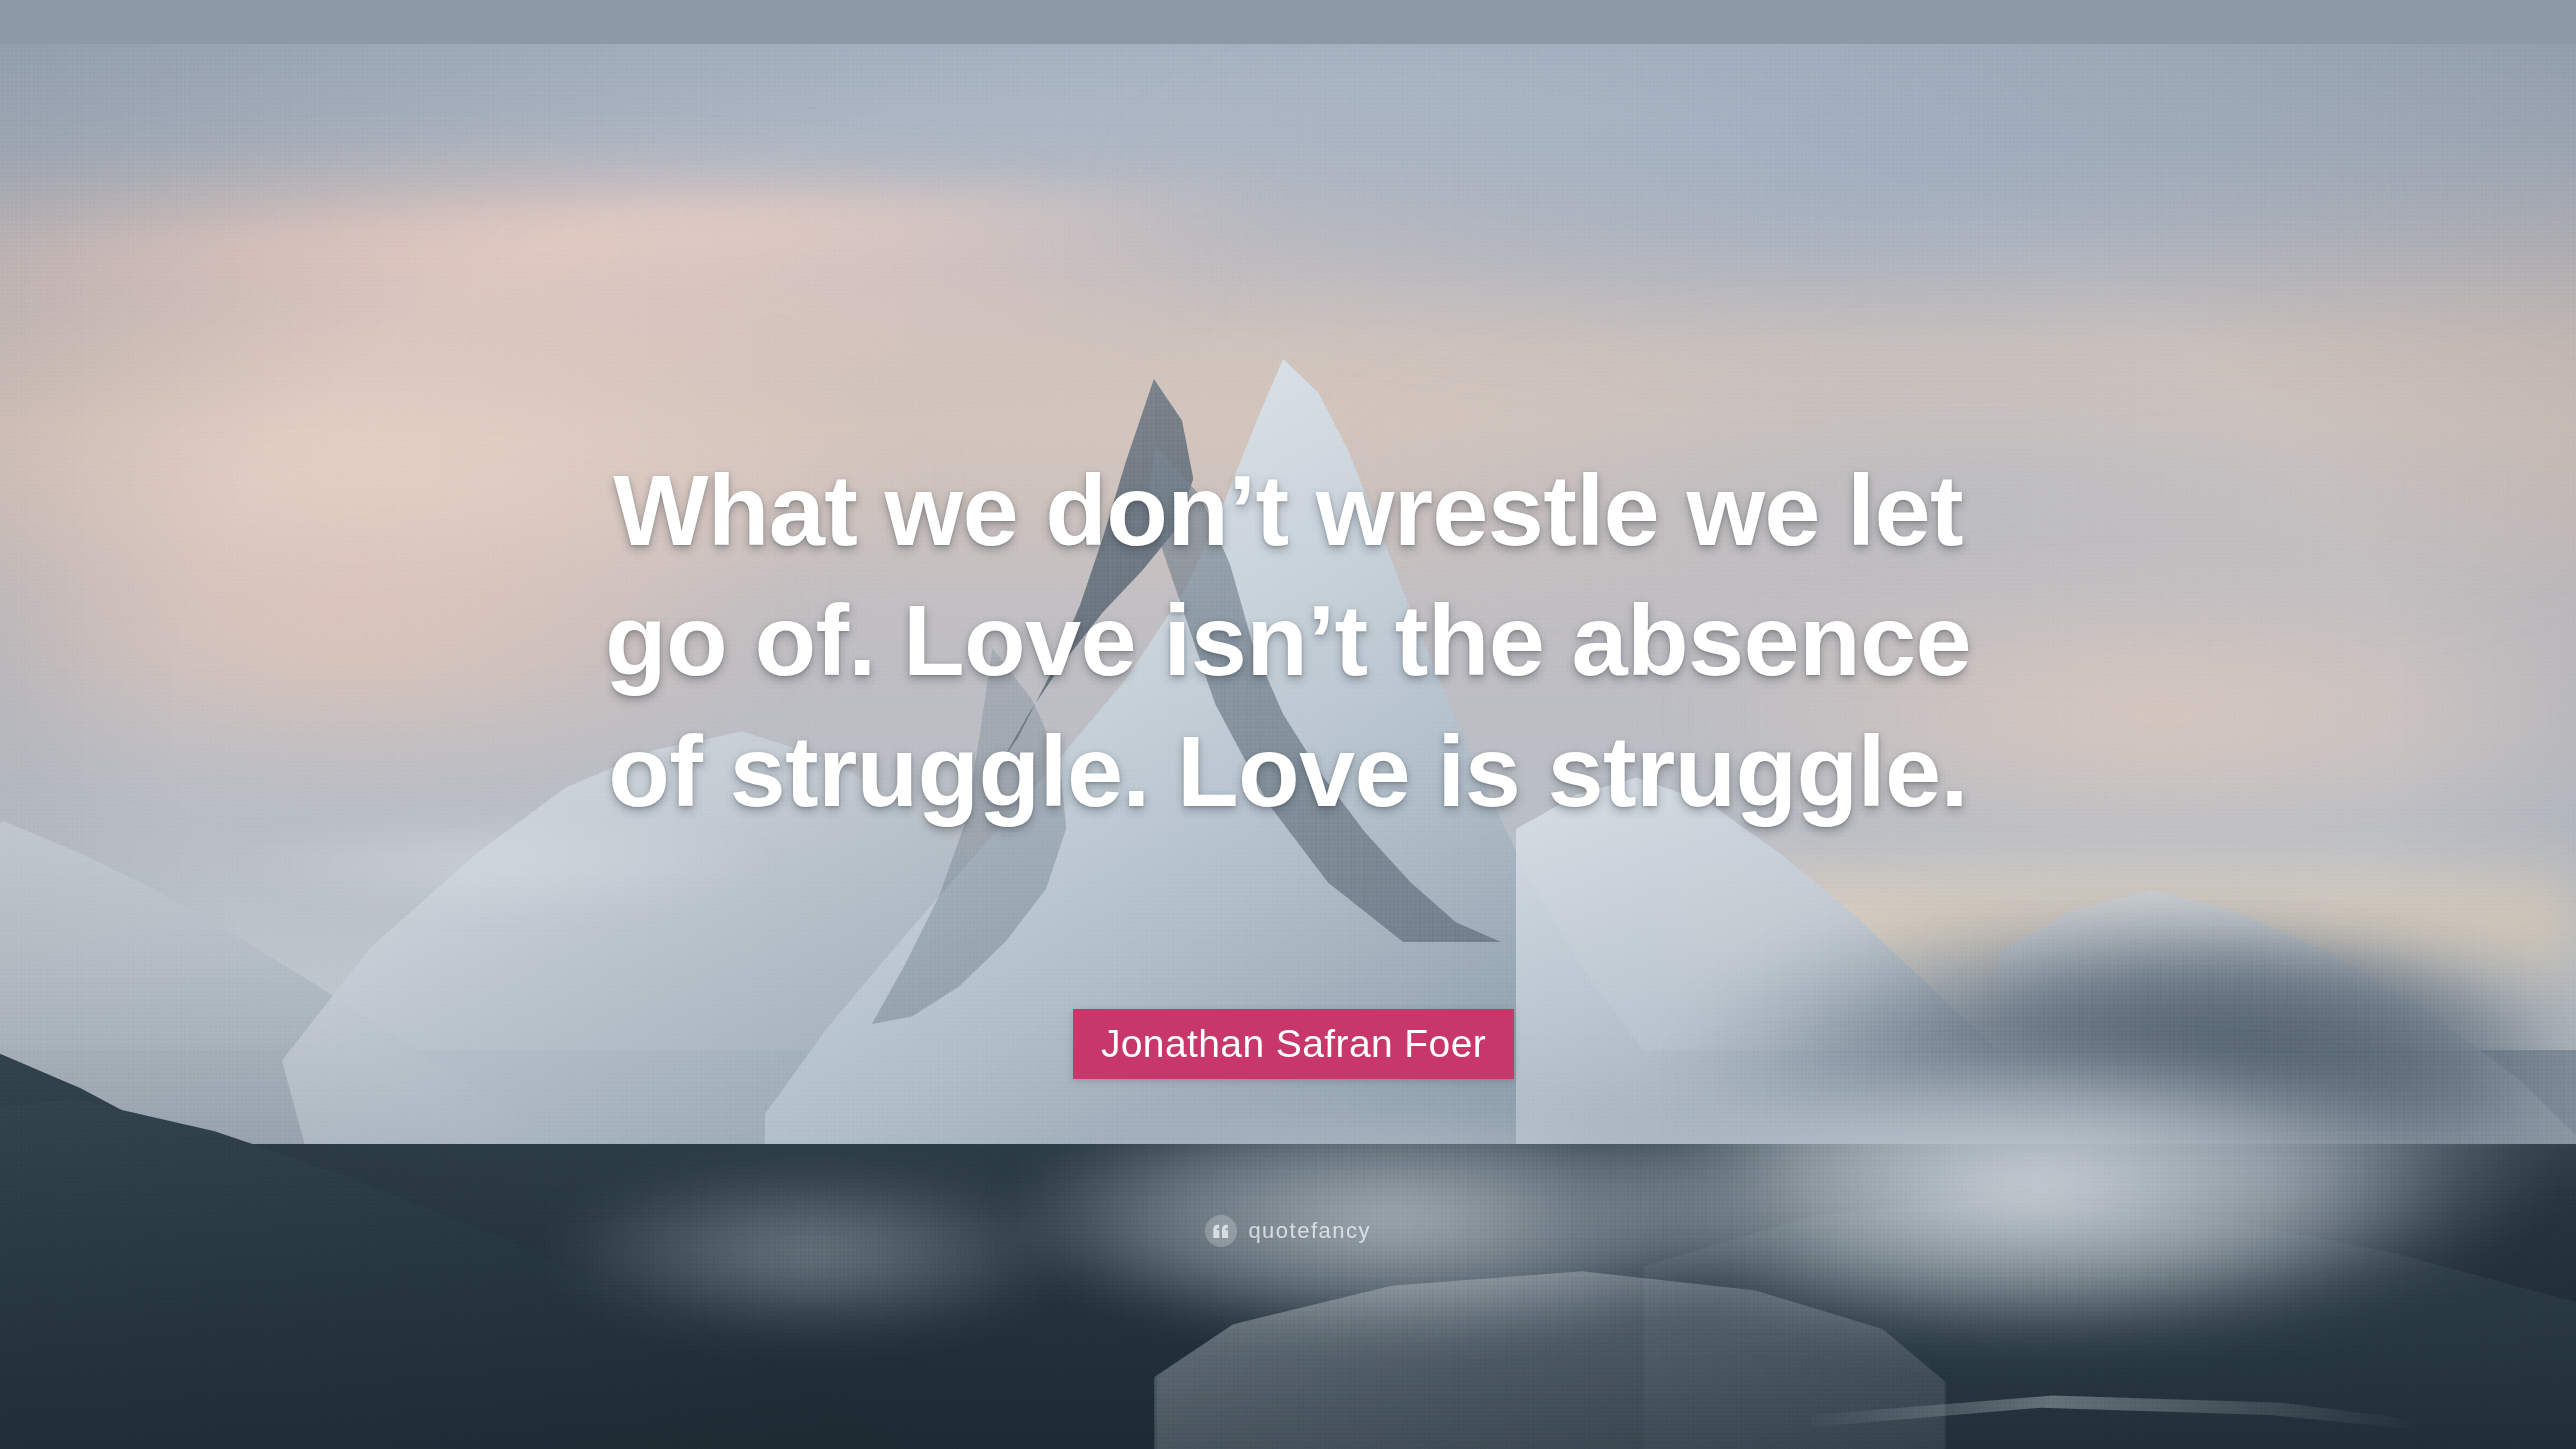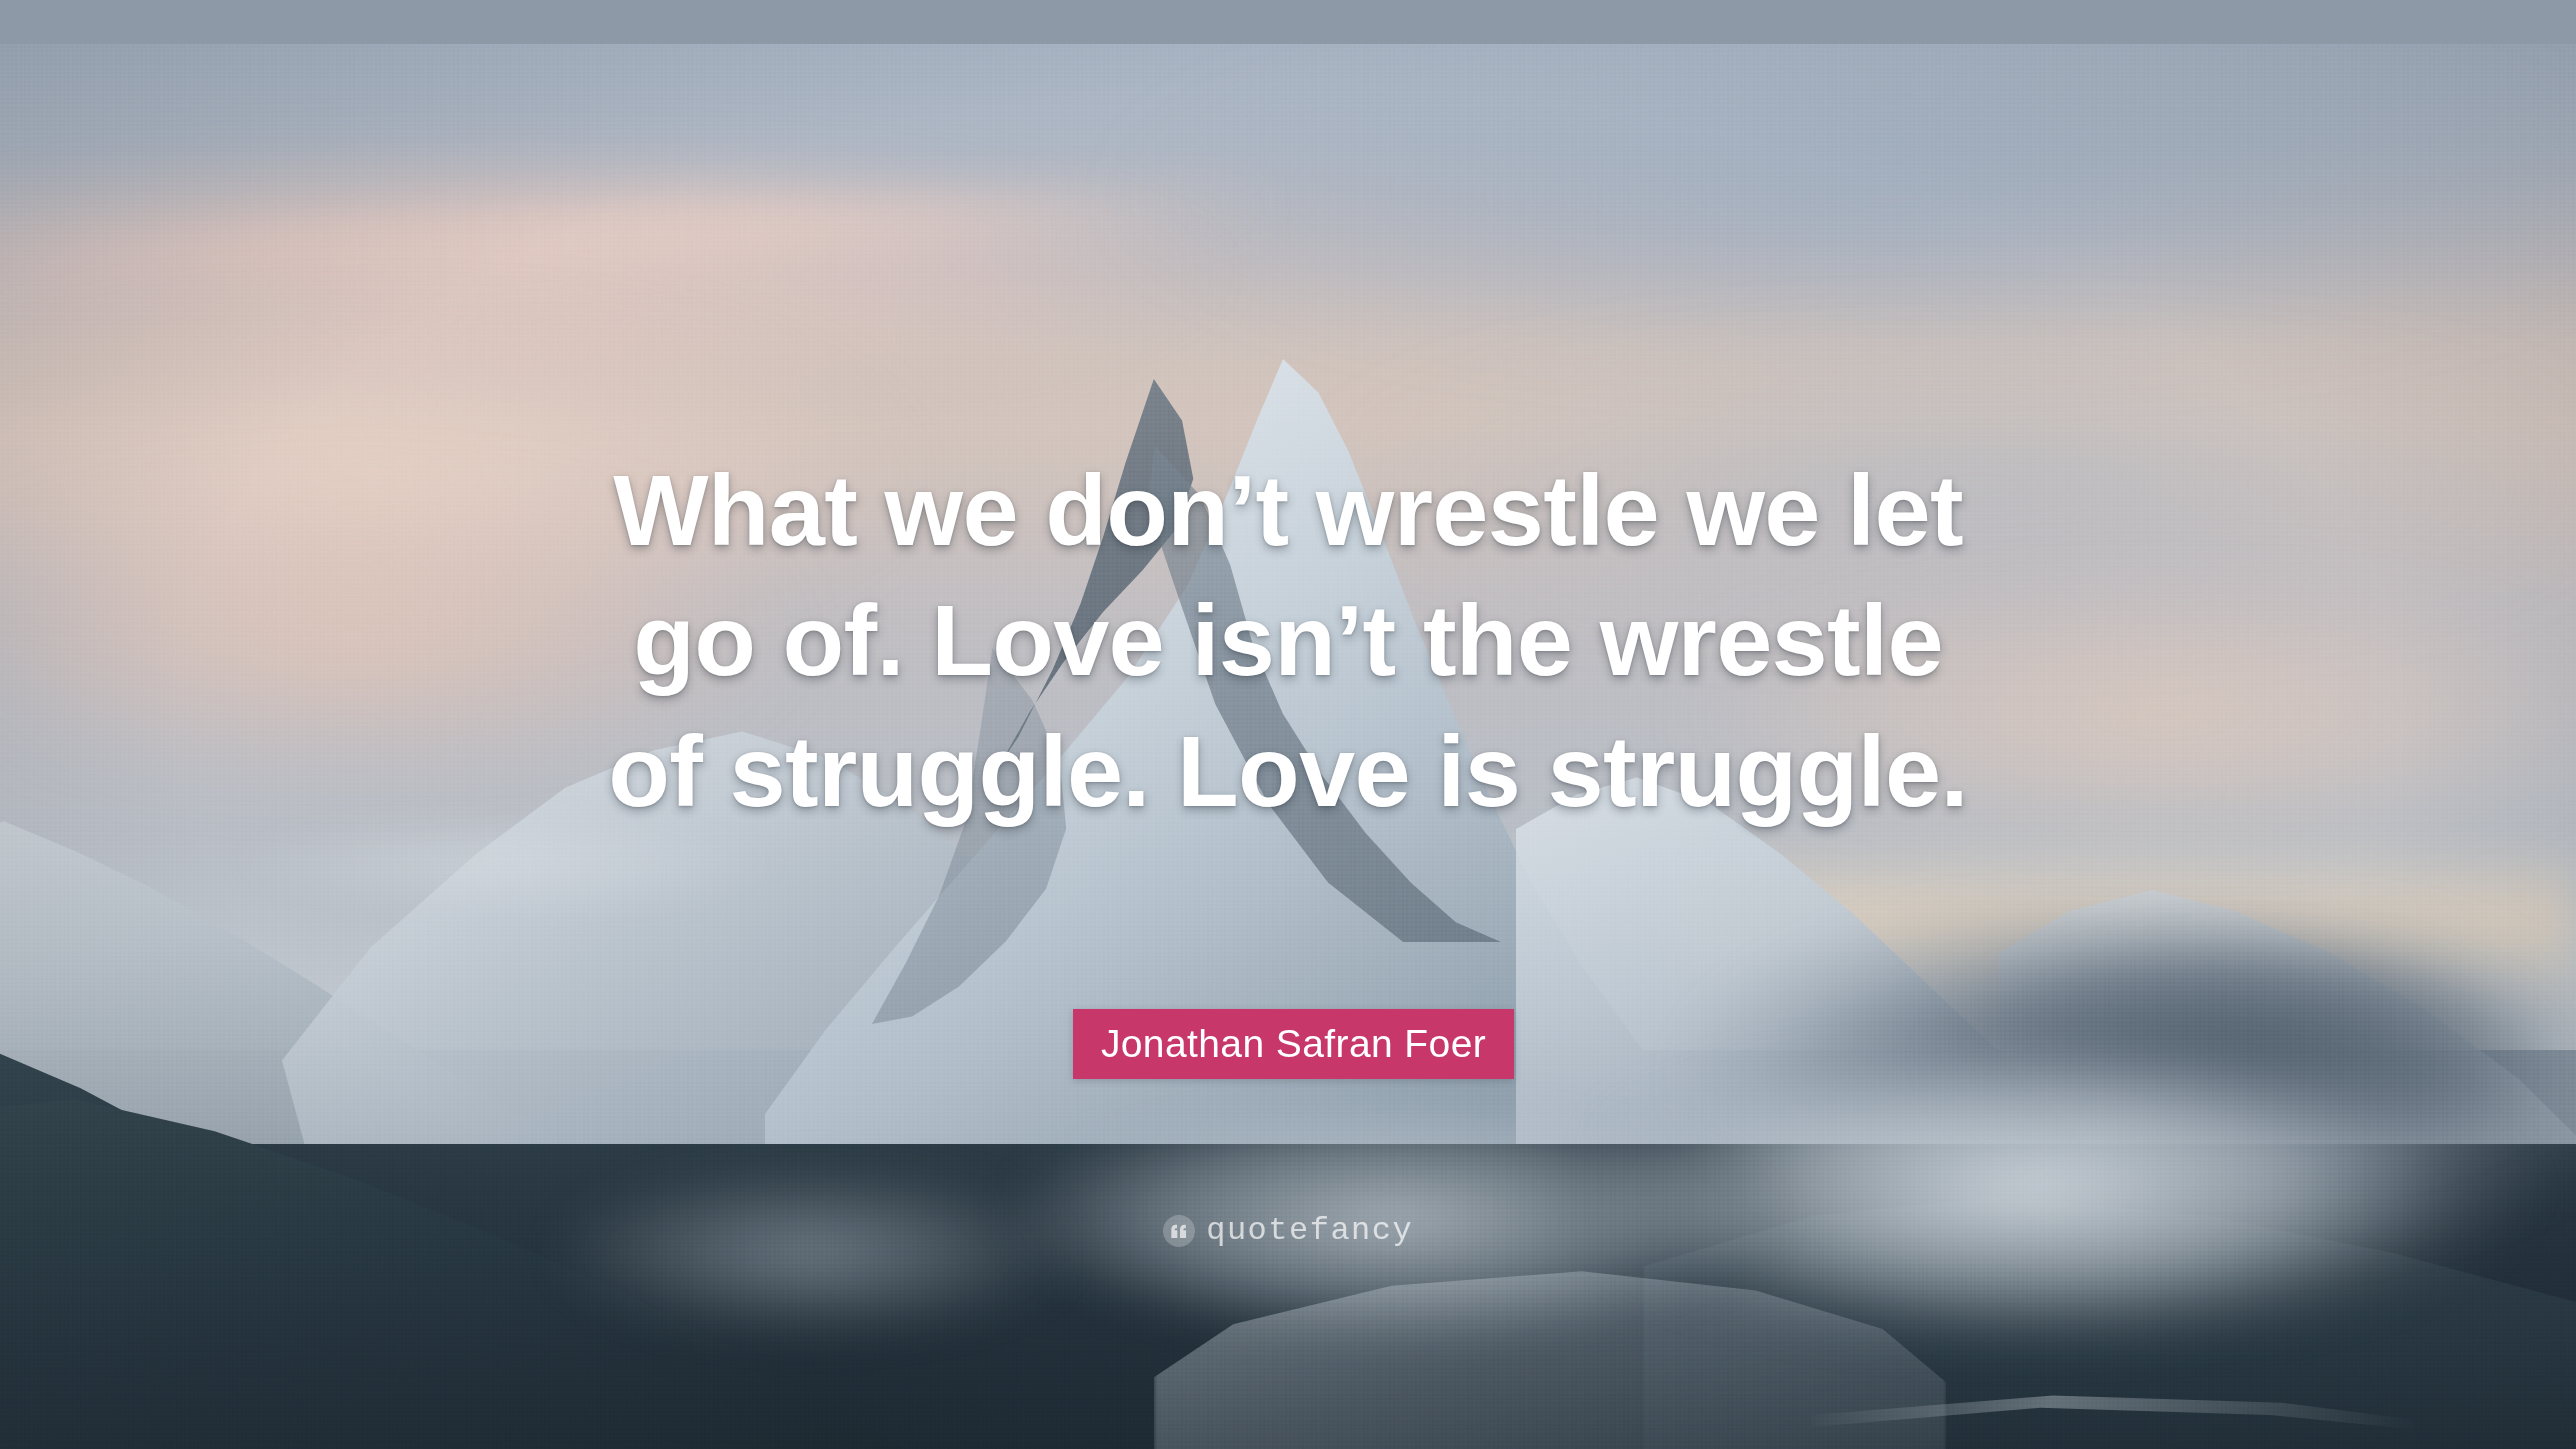--- a/index.html
+++ b/index.html
@@ -245,23 +245,22 @@
     opacity:.74;
   }
   .wm-badge{
     width:32px;height:32px;border-radius:50%;
     background:rgba(255,255,255,.30);
     display:flex;align-items:center;justify-content:center;
   }
   .wm-badge svg{display:block;}
   .wm-text{
     color:rgba(255,255,255,.93);
-    font-size:32px;font-weight:300;letter-spacing:1.5px;
+    font-size:22px;font-weight:300;letter-spacing:1.5px;
     line-height:1;
-    font-family:Liberation Mono, monospace;
   }
 </style>
 </head>
 <body>
 
 <div class="stage">
 
   <div class="photo">
     <div class="sky"></div>
     <div class="cloud-blue-a"></div>
@@ -299,21 +298,21 @@
     <div class="fog-left-wisp"></div>
 
     <div class="vignette"></div>
     <div class="grain"></div>
   </div>
 
   <div class="overlay">
 
     <div class="quote">
       <span class="quote-line">What we don’t wrestle we let</span>
-      <span class="quote-line">go of. Love isn’t the wrestle</span>
+      <span class="quote-line">go of. Love isn’t the absence</span>
       <span class="quote-line">of struggle. Love is struggle.</span>
     </div>
 
     <div class="author-wrap">
       <span class="author">Jonathan Safran Foer</span>
     </div>
 
     <div class="watermark">
       <span class="wm-badge">
         <svg width="17.4" height="14.8" viewBox="0 0 26 22" aria-hidden="true">

